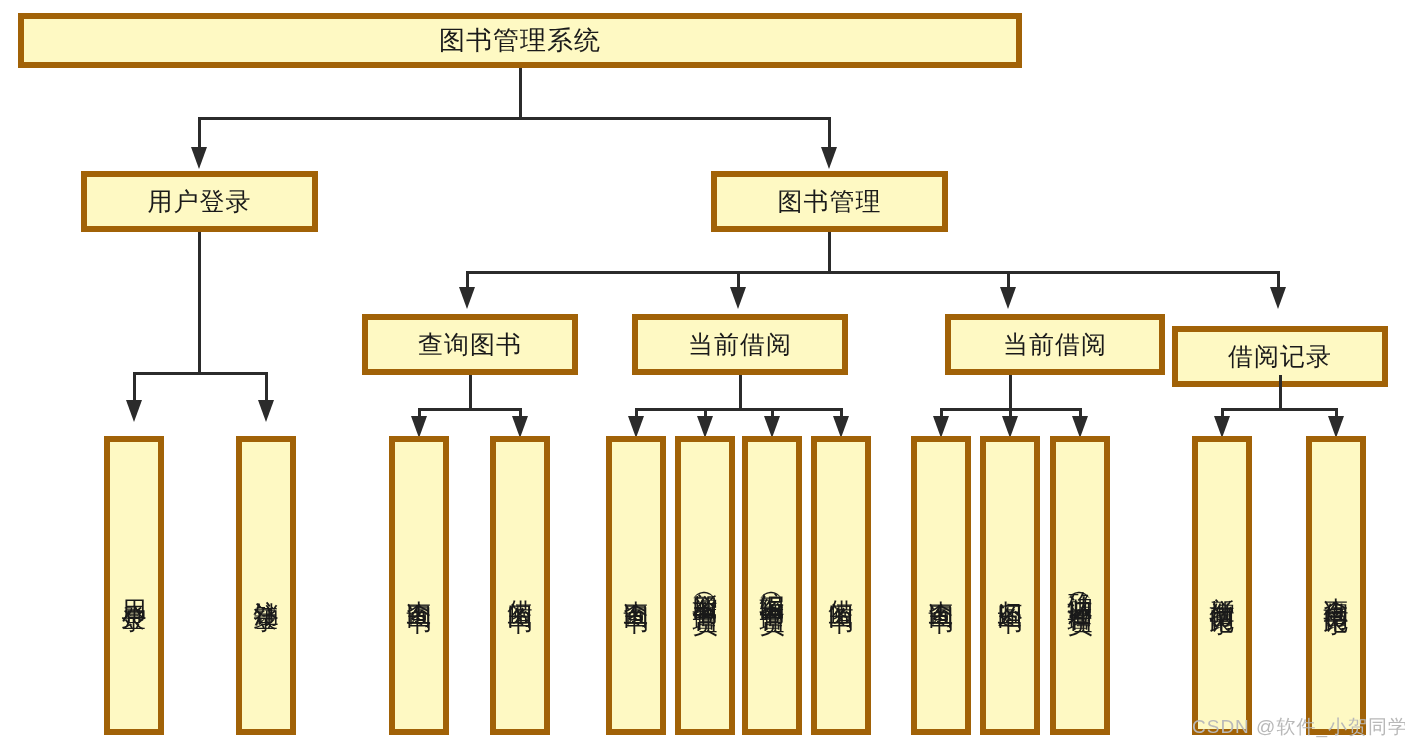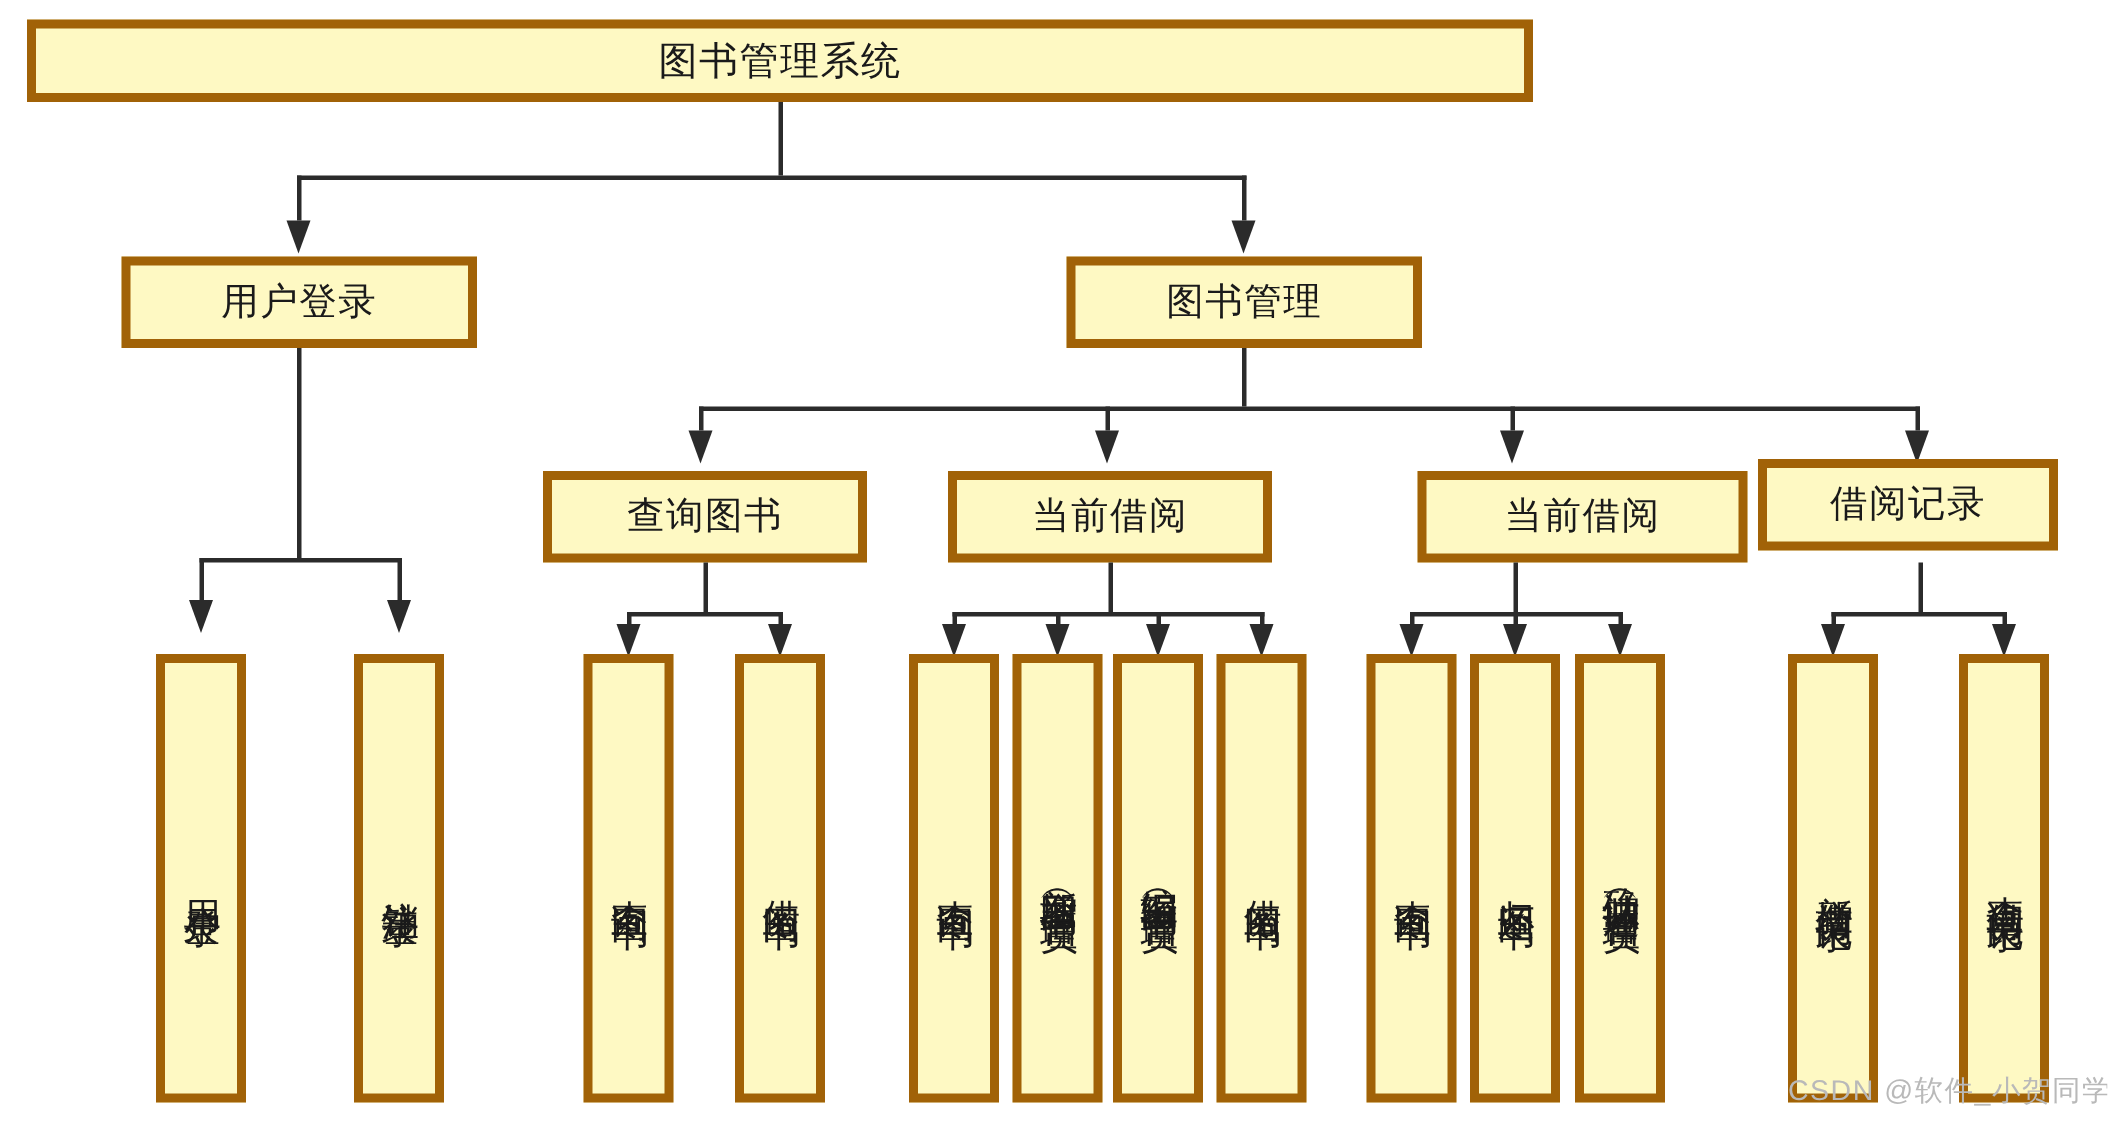--- a/index.html
+++ b/index.html
@@ -111,21 +111,21 @@
 
   <div class="node horiz" style="left:362px; top:314px; width:216px; height:61px;">
     <span>查询图书</span>
   </div>
   <div class="node horiz" style="left:632px; top:314px; width:216px; height:61px;">
     <span>当前借阅</span>
   </div>
   <div class="node horiz" style="left:945px; top:314px; width:220px; height:61px;">
     <span>当前借阅</span>
   </div>
-  <div class="node horiz" style="left:1172px; top:306px; width:200px; height:61px;">
+  <div class="node horiz" style="left:1172px; top:326px; width:216px; height:61px;">
     <span>借阅记录</span>
   </div>
 
   <div class="edge v" style="left:469px; top:375px; height:33px;"></div>
   <div class="edge h" style="left:418px; top:408px; width:104px;"></div>
   <div class="edge v" style="left:418px; top:408px; height:12px;"></div>
   <div class="edge v" style="left:519px; top:408px; height:12px;"></div>
   <div class="arrow" style="left:411px; top:416px;"></div>
   <div class="arrow" style="left:512px; top:416px;"></div>
 

